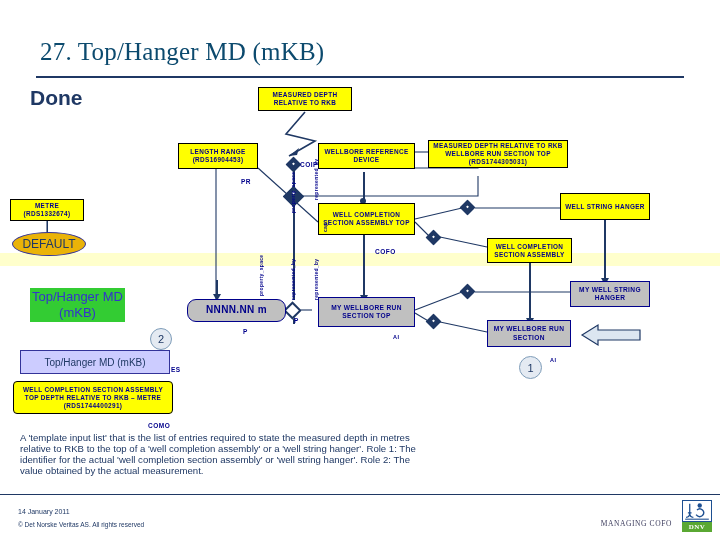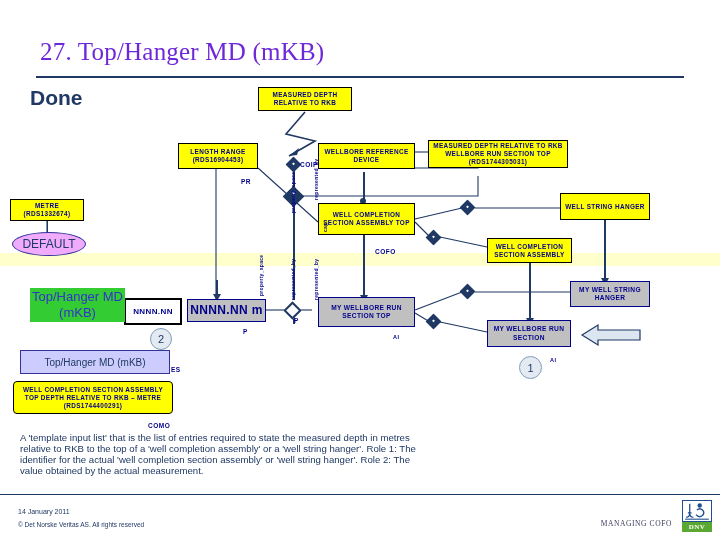--- a/index.html
+++ b/index.html
@@ -7,21 +7,21 @@
     width:720px;height:540px;background:#ffffff;
     font-family:"Liberation Sans", sans-serif;
     overflow:hidden;position:relative;
   }
   #slide{position:absolute;left:0;top:0;width:720px;height:540px;}
 
   
   .title{
     position:absolute;left:40px;top:38px;width:640px;
     font-family:"Liberation Serif", serif;
-    font-size:25px;color:#6d28d9;letter-spacing:.2px;
+    font-size:25px;color:#0c4a6e;letter-spacing:.2px;
   }
   .title-rule{
     position:absolute;left:36px;top:76px;width:648px;height:2px;background:#1F3864;
   }
   .done{
     position:absolute;left:30px;top:86px;
     font-size:21px;color:#1F3864;font-weight:700;
   }
 
   
@@ -51,21 +51,21 @@
   }
   .greenbox{
     position:absolute;background:#33CC33;border:none;
     color:#3333CC;font-size:13px;line-height:16px;text-align:center;
     display:flex;align-items:center;justify-content:center;
   }
 
   
   .ellipse{
     position:absolute;border:1px solid #333399;border-radius:50%;
-    background:#f0abfc;color:#1F3864;font-size:12px;
+    background:#eab308;color:#1F3864;font-size:12px;
     display:flex;align-items:center;justify-content:center;
   }
 
   
   .callout{
     position:absolute;border:1px solid #7F9DB9;border-radius:50%;
     background:#E4EAF2;color:#1F3864;font-size:11px;
     display:flex;align-items:center;justify-content:center;
   }
 
@@ -242,29 +242,28 @@
   <div class="ybox" style="left:10px;top:199px;width:74px;height:22px;">METRE (RDS1332674)</div>
 
   <div class="ybox" style="left:318px;top:203px;width:97px;height:32px;">WELL COMPLETION SECTION ASSEMBLY TOP</div>
 
   <div class="ybox" style="left:560px;top:193px;width:90px;height:27px;">WELL STRING HANGER</div>
 
   <div class="ybox" style="left:487px;top:238px;width:85px;height:25px;">WELL COMPLETION SECTION ASSEMBLY</div>
 
   <div class="ybox" style="left:13px;top:381px;width:160px;height:33px;border-radius:4px;">WELL COMPLETION SECTION ASSEMBLY TOP DEPTH RELATIVE TO RKB – METRE (RDS1744400291)</div>
 
-  <div class="gbox" style="left:187px;top:299px;width:79px;height:23px;font-size:12px;">NNNN.NN m</div>
+  <div class="gbox" style="left:187px;top:299px;width:99px;height:23px;font-size:10px;border-radius:9px;">NNNN.NN m</div>
 
   <div class="gbox" style="left:318px;top:297px;width:97px;height:30px;">MY WELLBORE RUN SECTION TOP</div>
 
   <div class="gbox" style="left:570px;top:281px;width:80px;height:26px;">MY WELL STRING HANGER</div>
 
   <div class="gbox" style="left:487px;top:320px;width:84px;height:27px;">MY WELLBORE RUN SECTION</div>
 
-  <div class="wbox" style="left:124px;top:298px;width:54px;height:23px;">NNNN.NN</div>
 
   <div class="greenbox" style="left:30px;top:288px;width:95px;height:34px;">Top/Hanger MD (mKB)</div>
 
   <div class="lavbox" style="left:20px;top:350px;width:148px;height:22px;">Top/Hanger MD (mKB)</div>
 
   <div class="ellipse" style="left:12px;top:232px;width:72px;height:22px;">DEFAULT</div>
 
   <div class="callout" style="left:150px;top:328px;width:20px;height:20px;">2</div>
   <div class="callout" style="left:519px;top:356px;width:21px;height:21px;">1</div>
 

